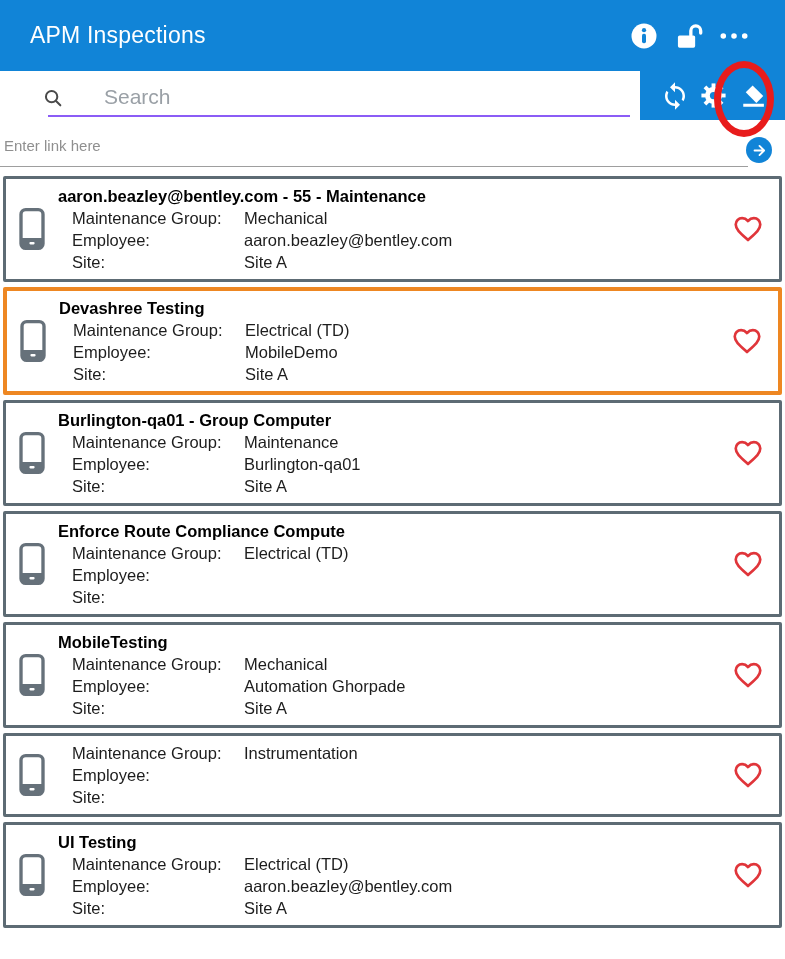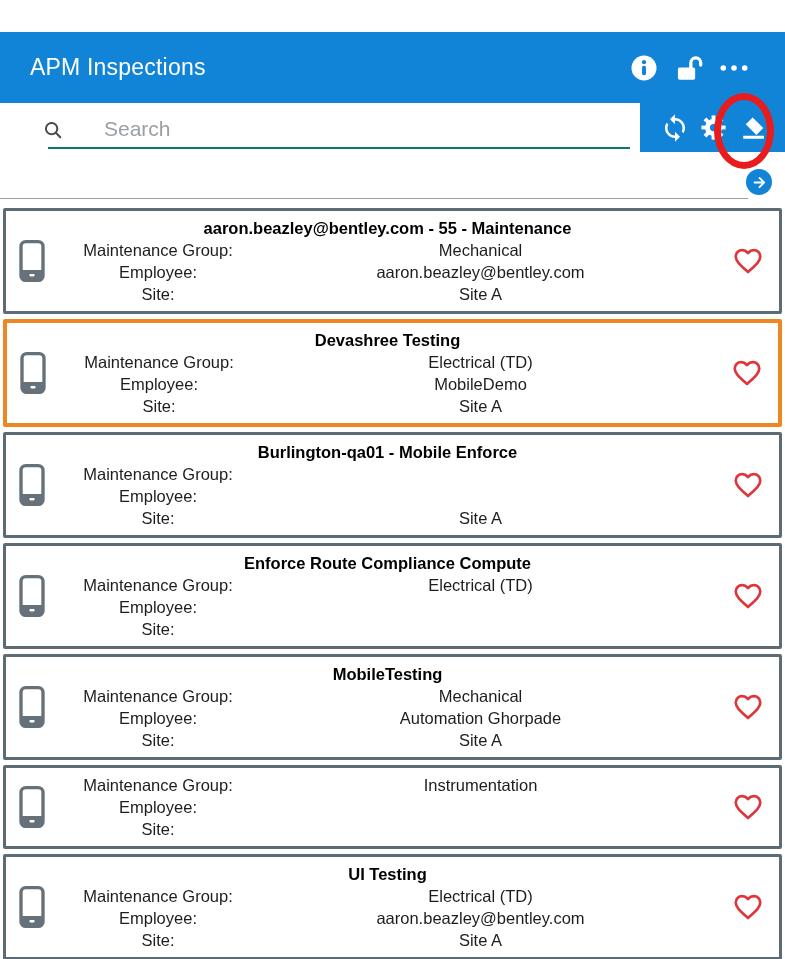--- a/index.html
+++ b/index.html
@@ -9,49 +9,49 @@
     --heart:#e0353a;
     --card-border:#5d6b74;
     --annotation:#e81c1c;
     --phone:#66717a;
   }
   *{margin:0;padding:0;box-sizing:border-box;}
   html,body{width:785px;height:959px;background:#fff;overflow:hidden;
     font-family:"Liberation Sans","DejaVu Sans",sans-serif;}
   
   .app-header{height:71px;background:var(--accent);display:flex;align-items:center;
-    padding:0 36px 0 30px;position:relative;z-index:2;margin-top:32px;}
+    padding:0 36px 0 30px;position:relative;z-index:2;}
   .app-title{color:#fff;font-size:23px;font-weight:400;letter-spacing:.2px;}
   .header-actions{margin-left:auto;display:flex;align-items:center;gap:14px;}
   .icon-btn{background:none;border:none;cursor:pointer;display:flex;align-items:center;justify-content:center;padding:0;}
   
   .search-row{height:54px;position:relative;background:#fff;display:flex;align-items:center;}
   .search-glyph{position:absolute;left:42px;top:16px;}
   .search-input{position:absolute;left:48px;top:8px;width:582px;height:38px;border:none;outline:none;
-    font-size:21px;color:#333;padding-left:56px;border-bottom:2px solid #0f766e;background:transparent;}
+    font-size:21px;color:#333;padding-left:56px;border-bottom:2px solid #8b5cf6;background:transparent;}
   .search-input::placeholder{color:#9aa0a6;}
   .blue-toolbar{position:absolute;right:0;top:0;width:145px;height:49px;background:var(--toolbar-blue);
     display:flex;align-items:center;justify-content:flex-end;gap:9px;padding-right:18px;z-index:1;}
   .annotation-ellipse{position:absolute;right:11px;top:-10px;width:60px;height:76px;
     border:7px solid var(--annotation);border-radius:50%;z-index:5;pointer-events:none;}
   
   .link-row{height:48px;position:relative;background:#fff;}
   .link-input{position:absolute;left:4px;top:7px;width:640px;height:26px;border:none;outline:none;
     font-size:15px;color:#333;background:transparent;}
   .link-input::placeholder{color:#8f8f8f;}
   .link-underline{position:absolute;left:0;right:37px;bottom:6px;border-bottom:1.5px solid #9e9e9e;}
   .go-btn{position:absolute;right:13px;top:12px;width:26px;height:26px;border-radius:50%;
     background:var(--accent);border:none;cursor:pointer;display:flex;align-items:center;justify-content:center;}
   
   .route-list{padding:3px 3px 0 3px;}
   .card{border:3px solid var(--card-border);border-radius:2px;background:#fff;
     display:flex;align-items:center;margin-bottom:5px;padding:6px 0;cursor:pointer;}
   .card.highlighted{border:4px solid var(--orange);}
   .card-icon-col{width:52px;display:flex;align-items:center;justify-content:center;flex:none;}
-  .card-body{flex:1;min-width:0;text-align:center;}
+  .card-body{flex:1;min-width:0;}
   .card-title{font-size:16.5px;font-weight:700;color:#000;line-height:22px;}
   .card-row{display:flex;font-size:16.5px;color:#1d1d1d;line-height:22px;margin-left:14px;}
   .row-label{width:172px;flex:none;}
   .row-value{flex:1;white-space:nowrap;overflow:hidden;}
   .card-fav-col{width:62px;display:flex;align-items:center;justify-content:center;flex:none;}
   .fav-btn{background:none;border:none;cursor:pointer;padding:0;display:flex;}
 </style>
 </head>
 <body>
 
@@ -109,20 +109,21 @@
       <svg width="30" height="30" viewBox="0 0 24 24">
         <polygon points="12.5,3.5 21,12 15.5,17.5 7,9" fill="#fff"></polygon>
         <rect x="5" y="18.2" width="16.5" height="2.4" fill="#fff"></rect>
       </svg>
     </button>
   </div>
   <div class="annotation-ellipse"></div>
 </div>
 
 <div class="link-row">
+  <input class="link-input" placeholder="Enter link here" style="">
   <div class="link-underline"></div>
   <button class="go-btn">
     <svg width="17" height="17" viewBox="0 0 24 24">
       <path d="M5 12 h13 M12 5.5 l6.5 6.5 -6.5 6.5" fill="none" stroke="#fff" stroke-width="2.6" stroke-linecap="round" stroke-linejoin="round"></path>
     </svg>
   </button>
 </div>
 
 <div class="route-list">
   <div class="card">
@@ -191,26 +192,28 @@
 
   <div class="card">
     <div class="card-icon-col">
       <svg width="28" height="44" viewBox="0 0 26 42">
         <rect x="2.5" y="2.5" width="21" height="37" rx="4.5" fill="none" stroke="var(--phone)" stroke-width="3.2"></rect>
         <path d="M2.5 29.5 h21 v5.5 a4.5 4.5 0 0 1 -4.5 4.5 h-12 a4.5 4.5 0 0 1 -4.5 -4.5 z" fill="var(--phone)"></path>
         <rect x="10.5" y="33.5" width="5" height="2.2" rx="1" fill="#fff"></rect>
       </svg>
     </div>
     <div class="card-body">
-      <div class="card-title">Burlington-qa01 - Mobile Enforce</div>
-      <div class="card-row">
-        <span class="row-label">Maintenance Group:</span>
-      </div>
-      <div class="card-row">
-        <span class="row-label">Employee:</span>
+      <div class="card-title">Burlington-qa01 - Group Computer</div>
+      <div class="card-row">
+        <span class="row-label">Maintenance Group:</span>
+        <span class="row-value">Maintenance</span>
+      </div>
+      <div class="card-row">
+        <span class="row-label">Employee:</span>
+        <span class="row-value">Burlington-qa01</span>
       </div>
       <div class="card-row">
         <span class="row-label">Site:</span>
         <span class="row-value">Site A</span>
       </div>
     </div>
     <div class="card-fav-col">
       <button class="fav-btn">
         <svg width="34" height="32" viewBox="0 0 24 24">
           <path d="M12 20.3 L10.8 19.2 C5.9 14.9 2.8 12.1 2.8 8.7 C2.8 6 4.9 3.9 7.6 3.9 C9.2 3.9 10.8 4.7 12 6 C13.2 4.7 14.8 3.9 16.4 3.9 C19.1 3.9 21.2 6 21.2 8.7 C21.2 12.1 18.1 14.9 13.2 19.2 Z" fill="none" stroke="var(--heart)" stroke-width="2" stroke-linejoin="round"></path>

